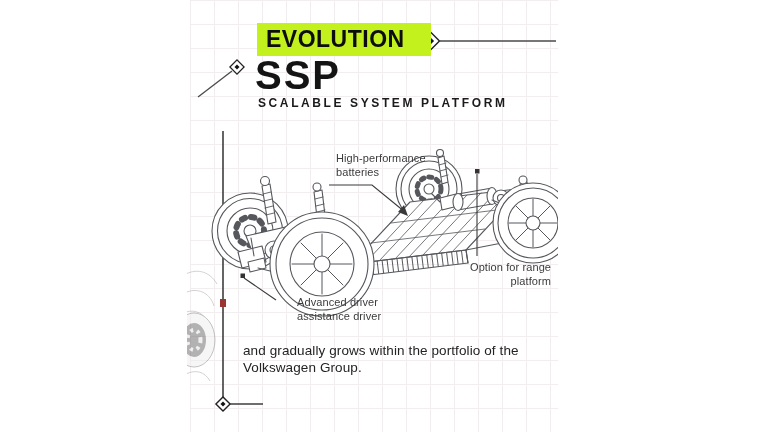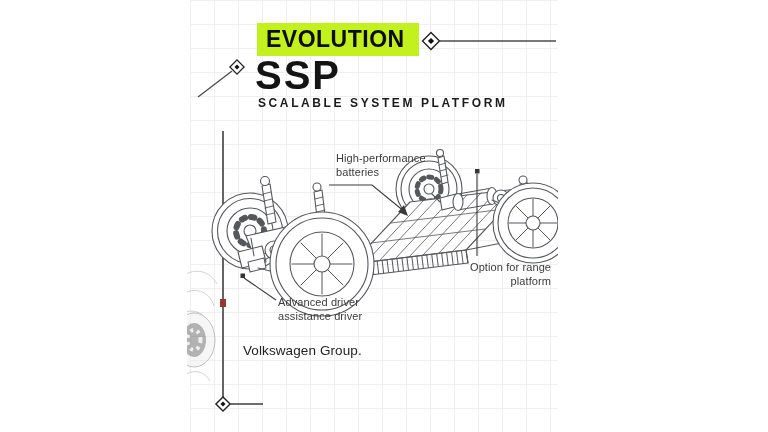--- a/index.html
+++ b/index.html
@@ -13,21 +13,21 @@
     position:absolute;left:190px;top:0;width:368px;height:432px;
     background-color:#ffffff;
     background-image:
       linear-gradient(#f2eef0 1px, transparent 1px),
       linear-gradient(90deg, #f2eef0 1px, transparent 1px);
     background-size:24px 24px;
   }
   .svg-layer{position:absolute;left:0;top:0;width:768px;height:432px;}
   .badge{
     position:absolute;left:257px;top:23px;
-    padding:2px 14px 3px 9px;
+    padding:2px 26px 3px 9px;
     background:#c3f11d;
     color:#0d0d0d;
     font-size:23px;font-weight:800;letter-spacing:.5px;line-height:28px;
     white-space:nowrap;
   }
   .ssp-title{
     position:absolute;left:255px;top:54px;
     font-size:40px;font-weight:800;letter-spacing:2px;line-height:42px;
     color:#141414;white-space:nowrap;
   }
@@ -37,21 +37,21 @@
     color:#1b1b1b;white-space:nowrap;
   }
   .diag-label{
     position:absolute;
     font-size:11px;font-weight:500;line-height:13.5px;
     color:#3b3b3c;letter-spacing:.1px;
   }
   .diag-label span{display:block;padding-left:12px;}
   .lbl-batteries{left:324px;top:152px;}
   .lbl-range{left:458px;top:261px;text-align:right;}
-  .lbl-adas{left:266px;top:296px;}
+  .lbl-adas{left:285px;top:296px;}
   .caption{
     position:absolute;left:243px;top:343px;
     font-size:13.5px;font-weight:400;line-height:16.5px;
     color:#232323;letter-spacing:.1px;
   }
   .caption span{display:block;}
 </style>
 </head>
 <body>
 
@@ -218,14 +218,15 @@
 <div class="diag-label lbl-range">
   <span>Option for range</span>
   <span>platform</span>
 </div>
 <div class="diag-label lbl-adas">
   <span>Advanced driver</span>
   <span>assistance driver</span>
 </div>
 
 <div class="caption">
+  <span>and gradually grows within the portfolio of the</span>
   <span>Volkswagen Group.</span>
 </div>
 
 </body></html>

